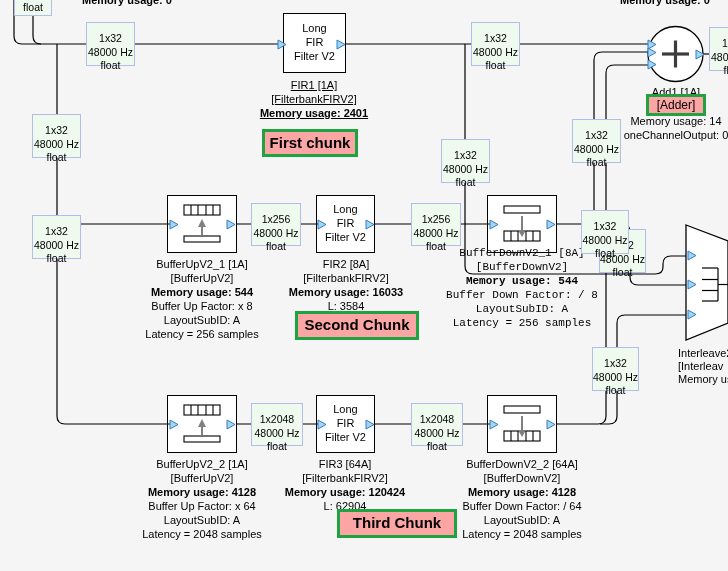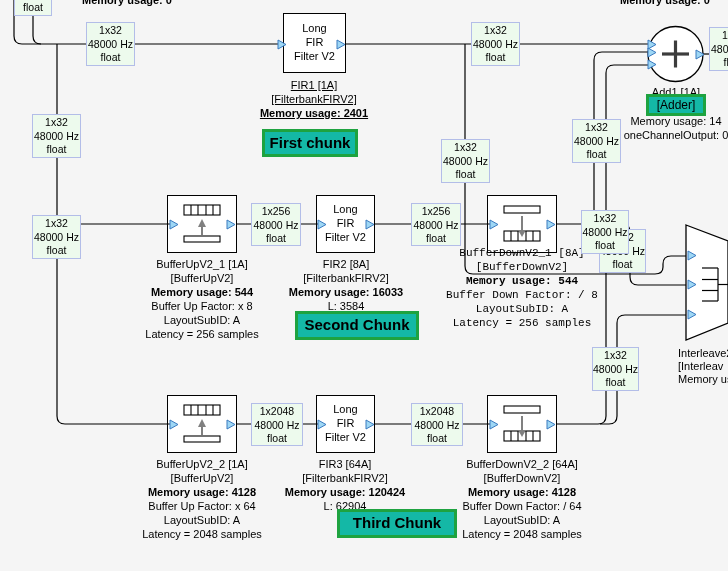--- a/index.html
+++ b/index.html
@@ -8,22 +8,22 @@
   .block{position:absolute;background:#fff;border:1px solid #000;box-sizing:border-box;z-index:1;}
   #wires{position:absolute;left:0;top:0;z-index:2;}
   .firbody{position:absolute;z-index:3;font:11px/14px "Liberation Sans",sans-serif;
            text-align:center;white-space:pre-line;}
   .blabel{position:absolute;z-index:3;width:180px;text-align:center;
           font:11px/14px "Liberation Sans",sans-serif;}
   .blabel div{height:14px;}
   .b{font-weight:bold;}
   .sig{position:absolute;z-index:4;background:#edfaed;border:1px solid #b3bde8;
        box-sizing:border-box;text-align:center;white-space:pre-line;
-       font:10.5px/13.5px "Liberation Sans",sans-serif;padding-top:1px;}
-  .anno{position:absolute;z-index:5;background:#14b8a6;border:3px solid #1ea340;
+       font:10.5px/13.5px "Liberation Sans",sans-serif;padding-top:9px;}
+  .anno{position:absolute;z-index:5;background:#fca5a5;border:3px solid #1ea340;
         box-sizing:border-box;text-align:center;color:#000;
         font:bold 15px/22px "Liberation Sans",sans-serif;}
   .anno.small{font:12px/16px "Liberation Sans",sans-serif;}
   .ptext{position:absolute;z-index:3;text-align:center;
          font:bold 11px/14px "Liberation Sans",sans-serif;}
   .ileav{position:absolute;z-index:3;width:140px;text-align:left;
          font:11px/13px "Liberation Sans",sans-serif;}
 </style>
 </head>
 <body>

